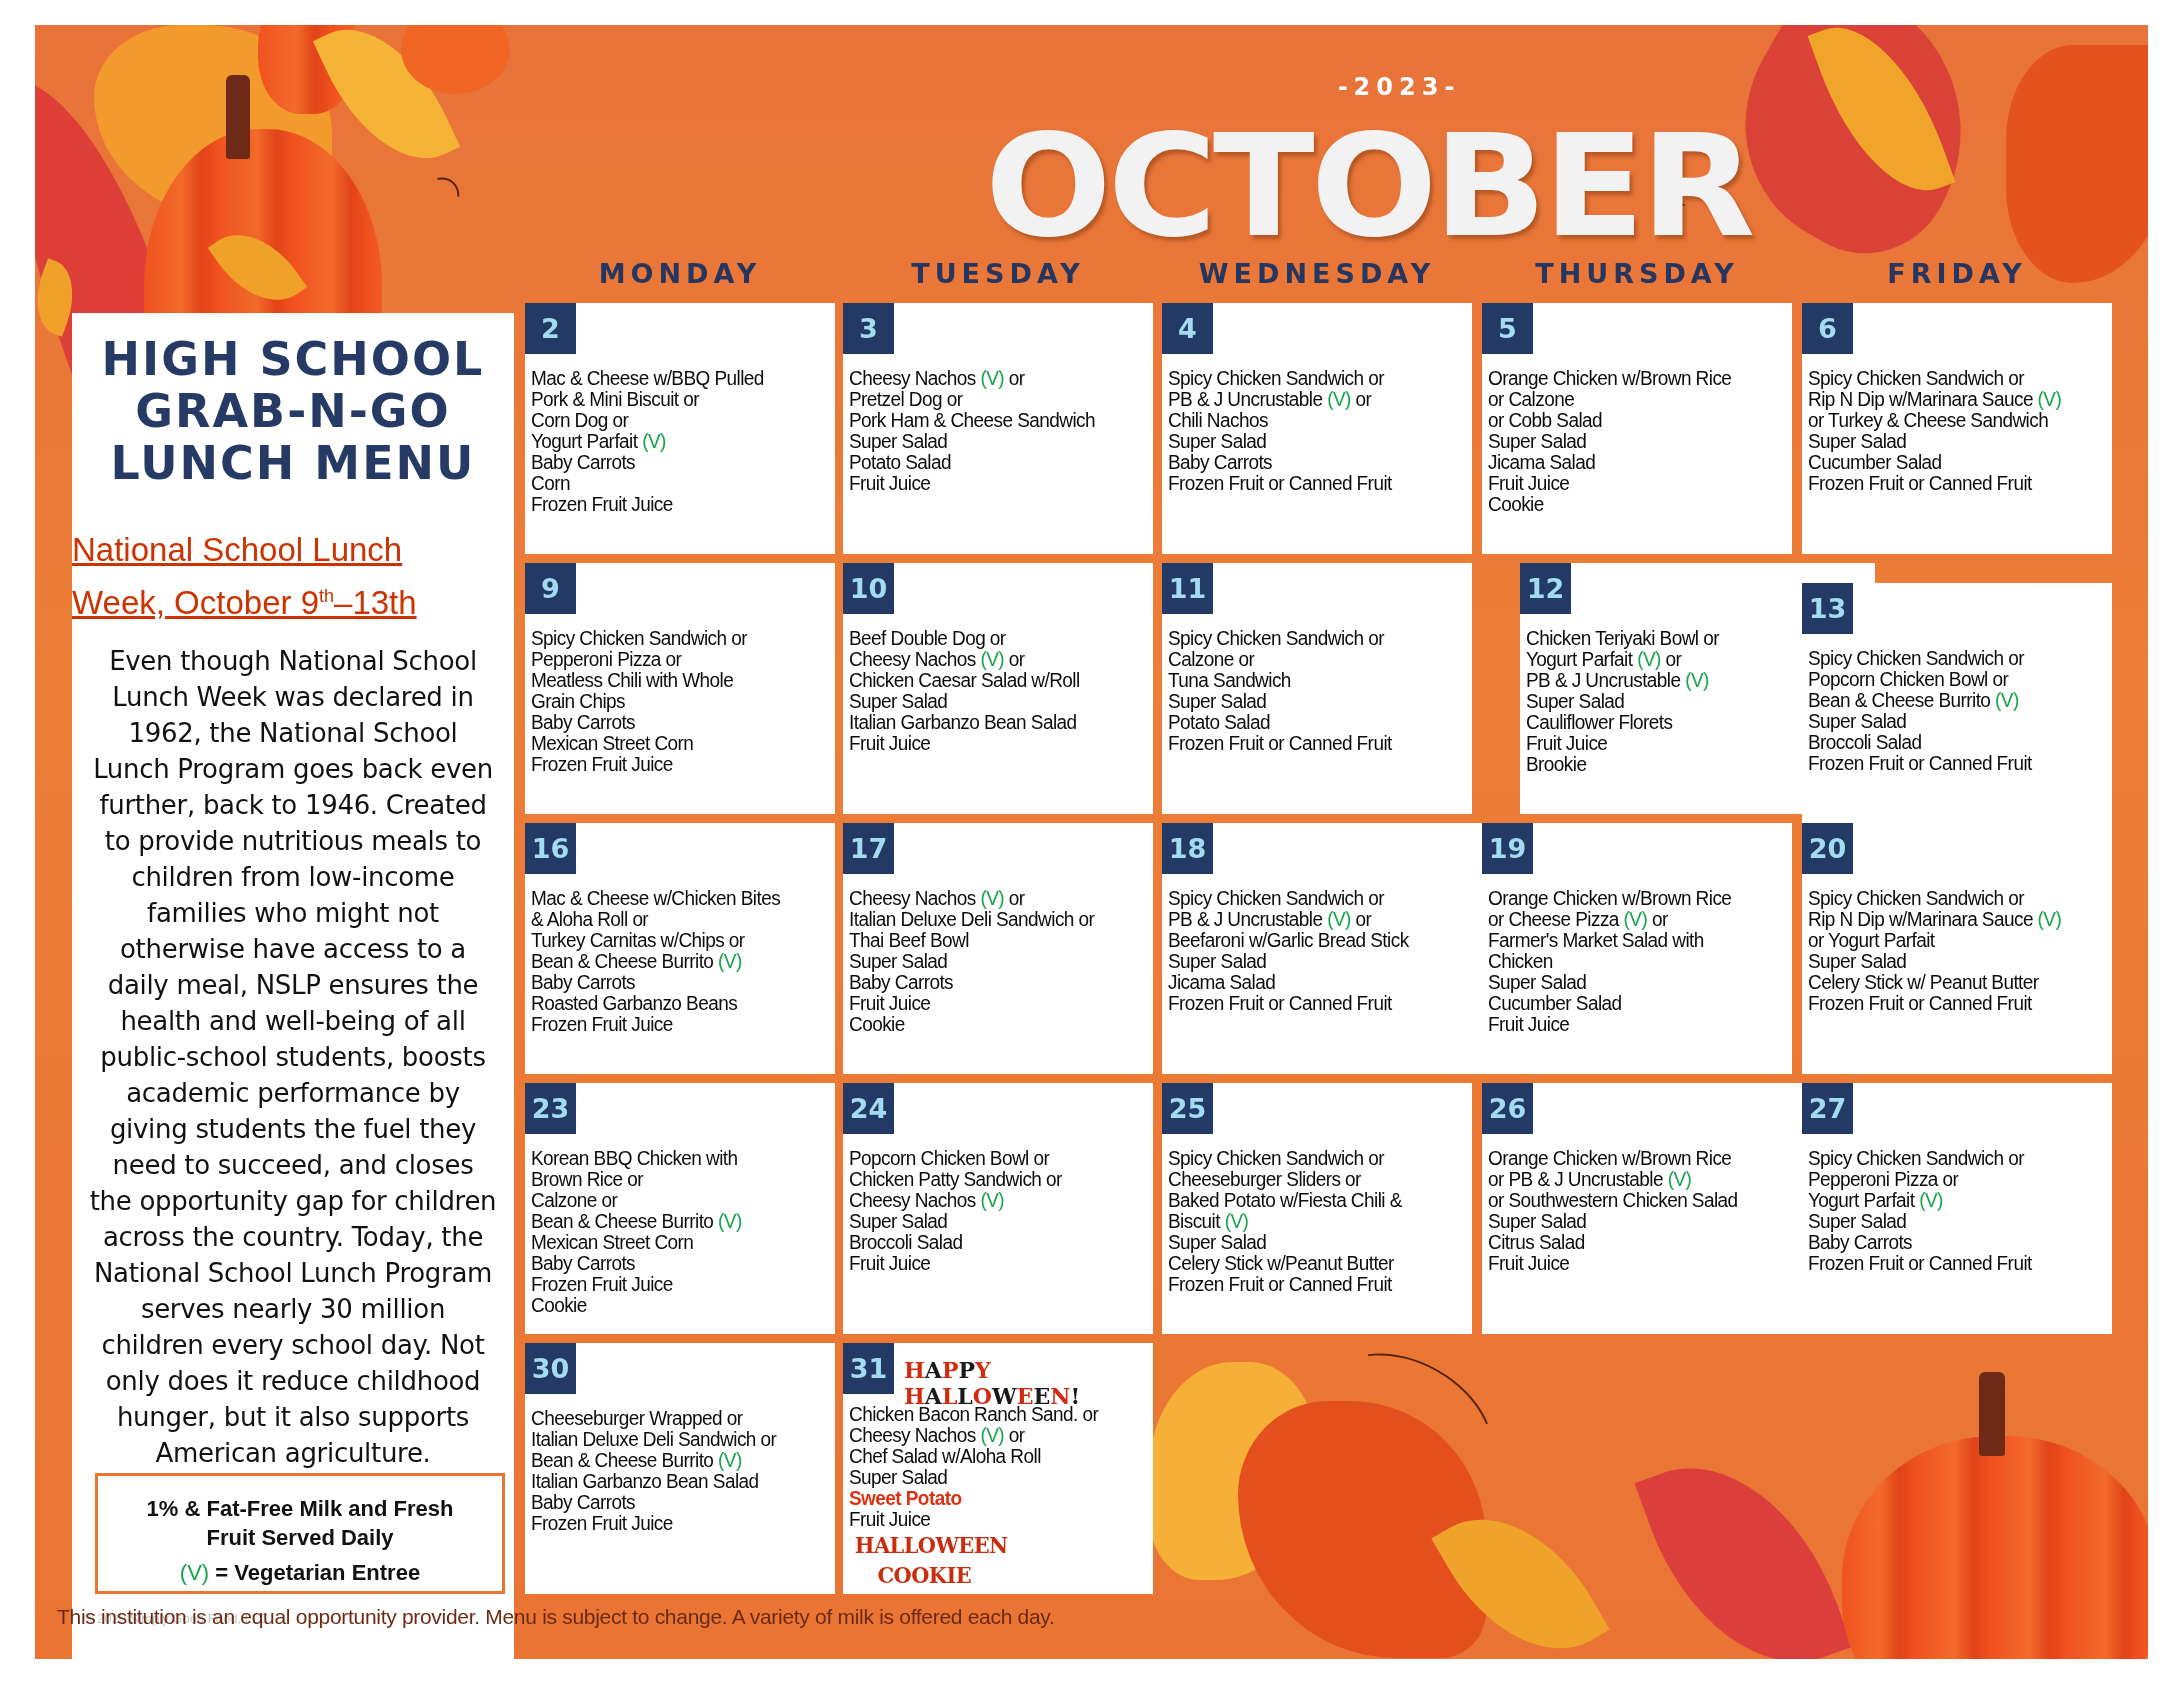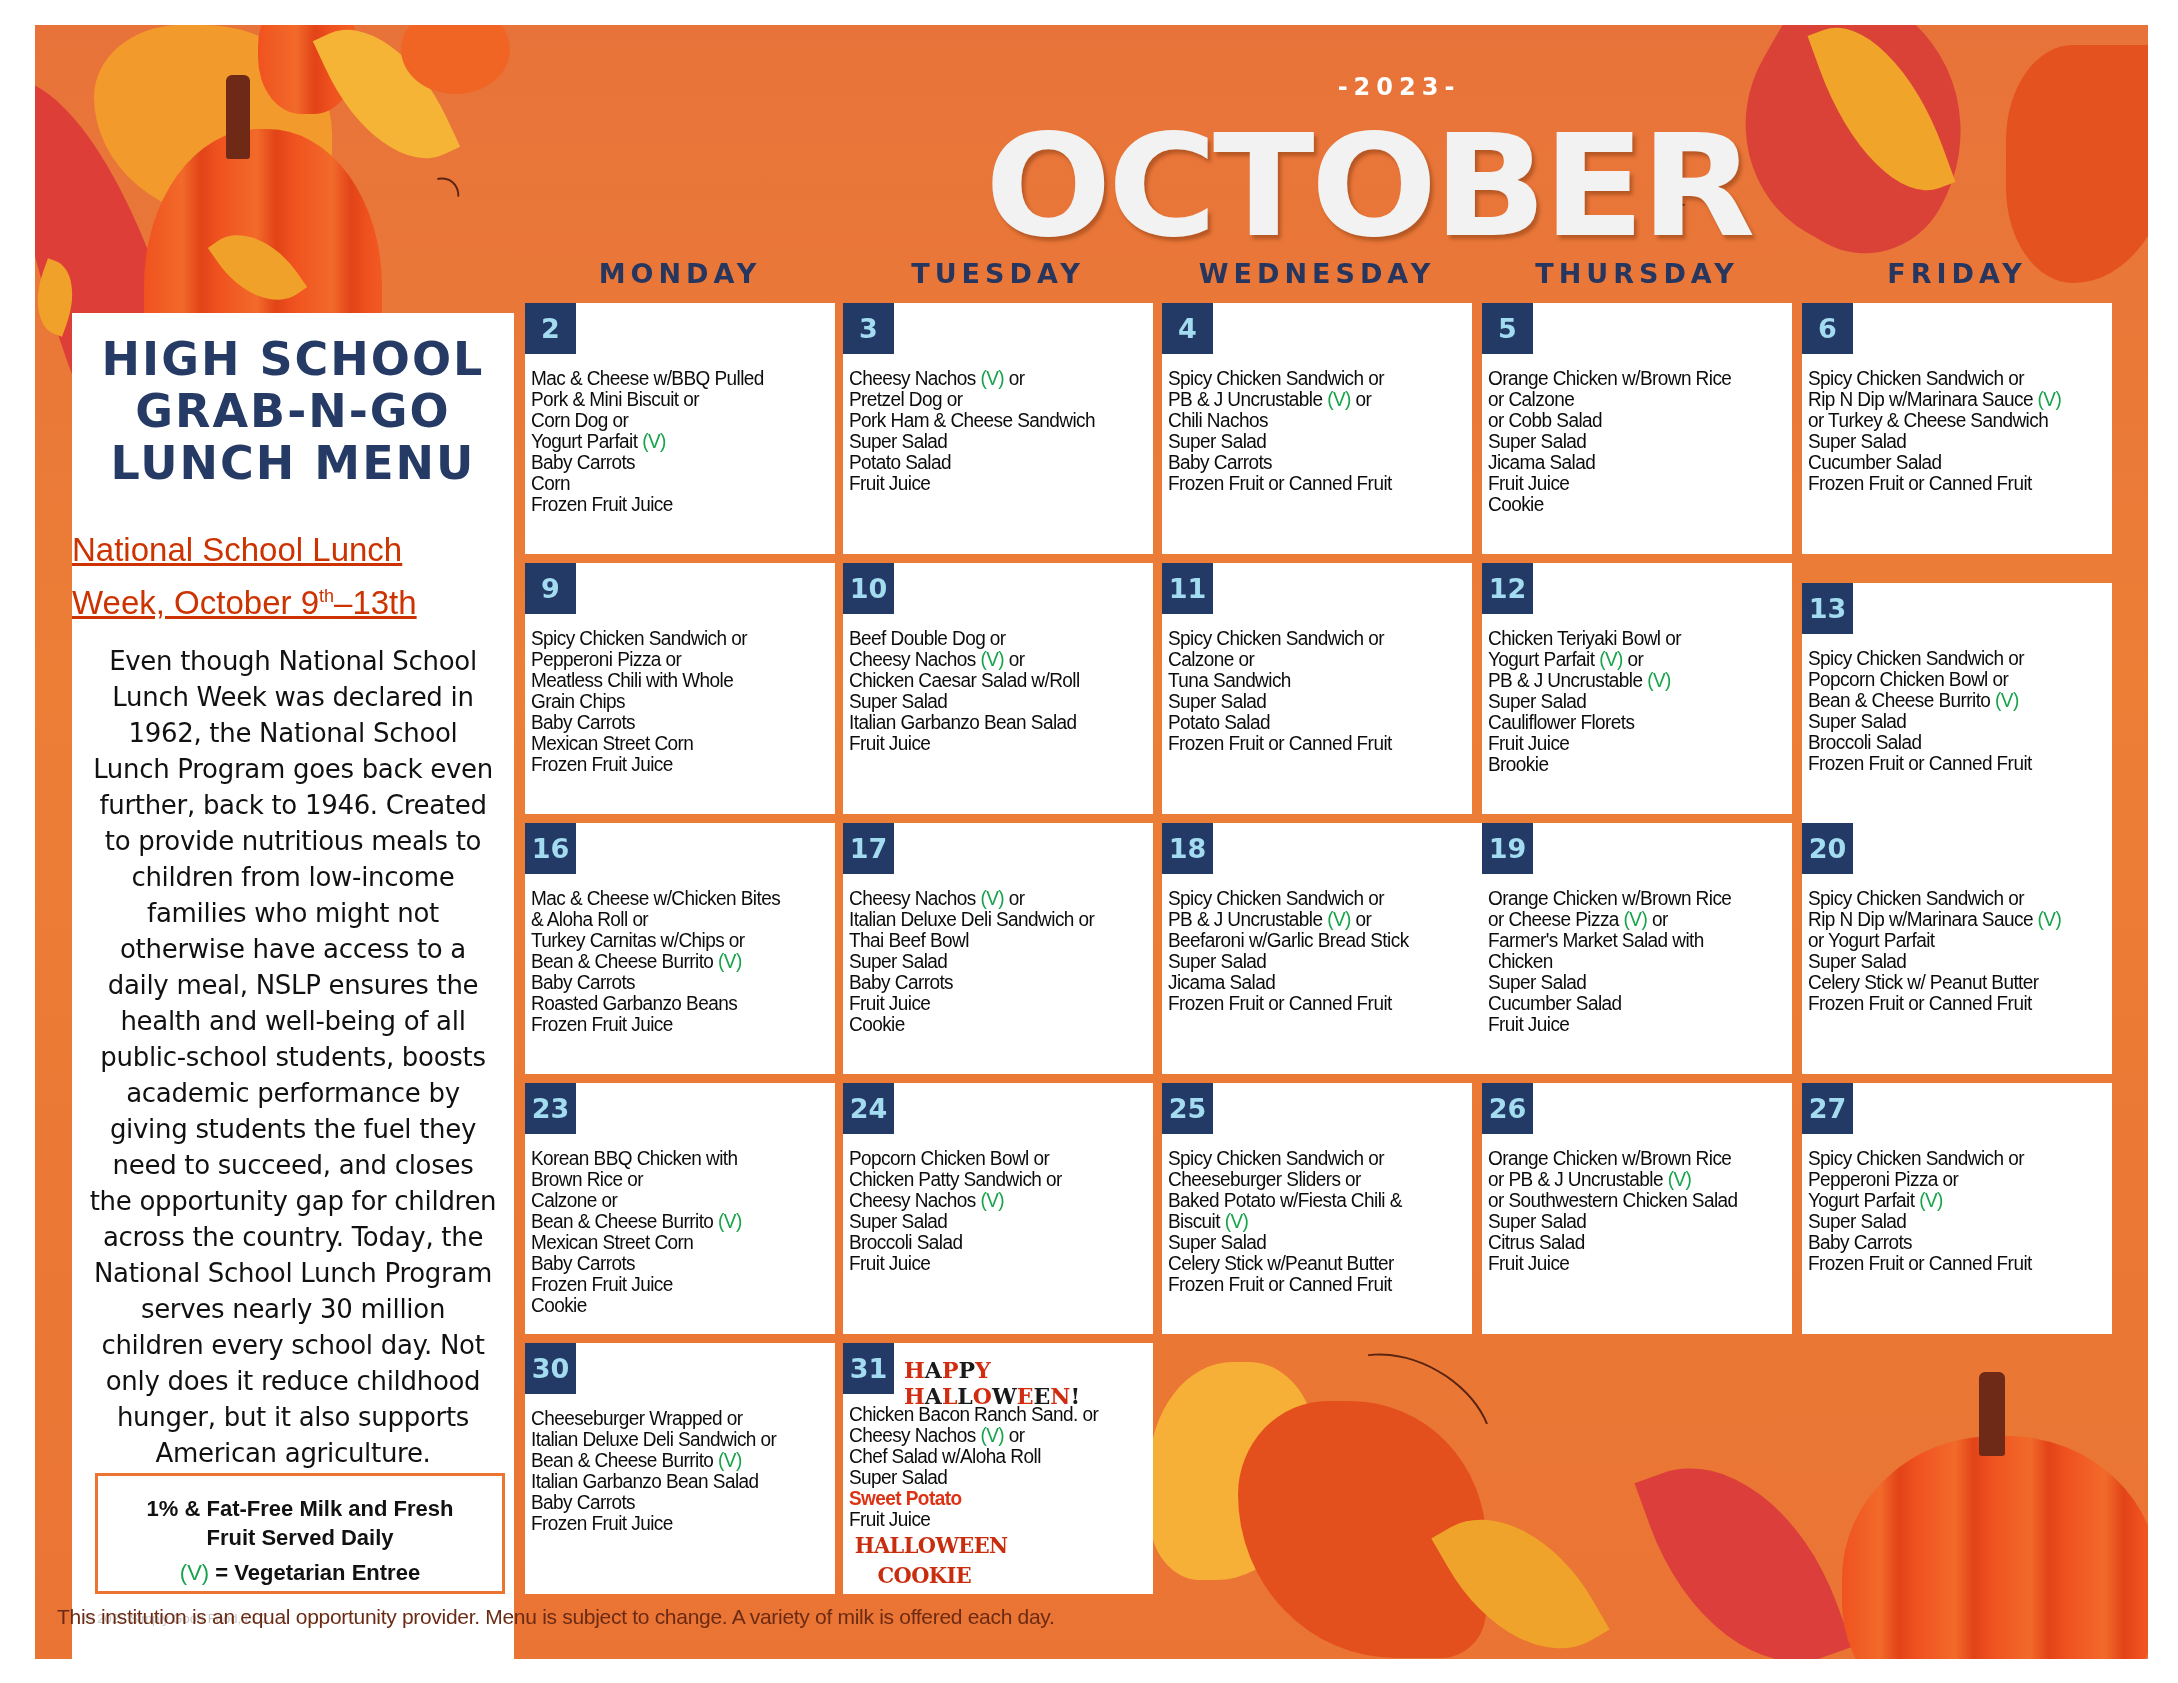--- a/index.html
+++ b/index.html
@@ -201,21 +201,21 @@
         <div class="badge">11</div>
         <div class="menu">
           <div><span>Spicy Chicken Sandwich or</span></div>
           <div><span>Calzone or</span></div>
           <div><span>Tuna Sandwich</span></div>
           <div><span>Super Salad</span></div>
           <div><span>Potato Salad</span></div>
           <div><span>Frozen Fruit or Canned Fruit</span></div>
         </div>
       </div>
-      <div class="cell" style="left: 1447px; top: 538px;">
+      <div class="cell" style="left: 1485px; top: 538px; padding-left: 45px;">
         <div class="badge">12</div>
         <div class="menu">
           <div><span>Chicken Teriyaki Bowl or</span></div>
           <div><span>Yogurt Parfait </span><span class="green">(V)</span><span> or</span></div>
           <div><span>PB &amp; J Uncrustable </span><span class="green">(V)</span><span></span></div>
           <div><span>Super Salad</span></div>
           <div><span>Cauliflower Florets</span></div>
           <div><span>Fruit Juice</span></div>
           <div><span>Brookie</span></div>
         </div>
@@ -318,21 +318,21 @@
         <div class="menu">
           <div><span>Spicy Chicken Sandwich or</span></div>
           <div><span>Cheeseburger Sliders or</span></div>
           <div><span>Baked Potato w/Fiesta Chili &amp;</span></div>
           <div><span>Biscuit </span><span class="green">(V)</span><span></span></div>
           <div><span>Super Salad</span></div>
           <div><span>Celery Stick w/Peanut Butter</span></div>
           <div><span>Frozen Fruit or Canned Fruit</span></div>
         </div>
       </div>
-      <div class="cell" style="left: 1447px; top: 1058px;">
+      <div class="cell" style="left: 1447px; top: 1058px; padding-left: 20px;">
         <div class="badge">26</div>
         <div class="menu">
           <div><span>Orange Chicken w/Brown Rice</span></div>
           <div><span>or PB &amp; J Uncrustable </span><span class="green">(V)</span><span></span></div>
           <div><span>or Southwestern Chicken Salad</span></div>
           <div><span>Super Salad</span></div>
           <div><span>Citrus Salad</span></div>
           <div><span>Fruit Juice</span></div>
         </div>
       </div>

